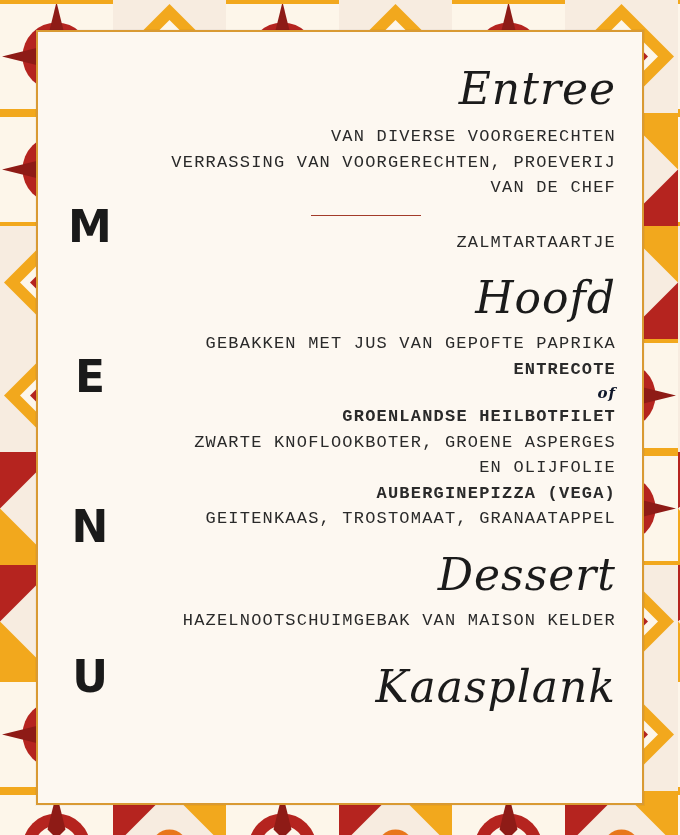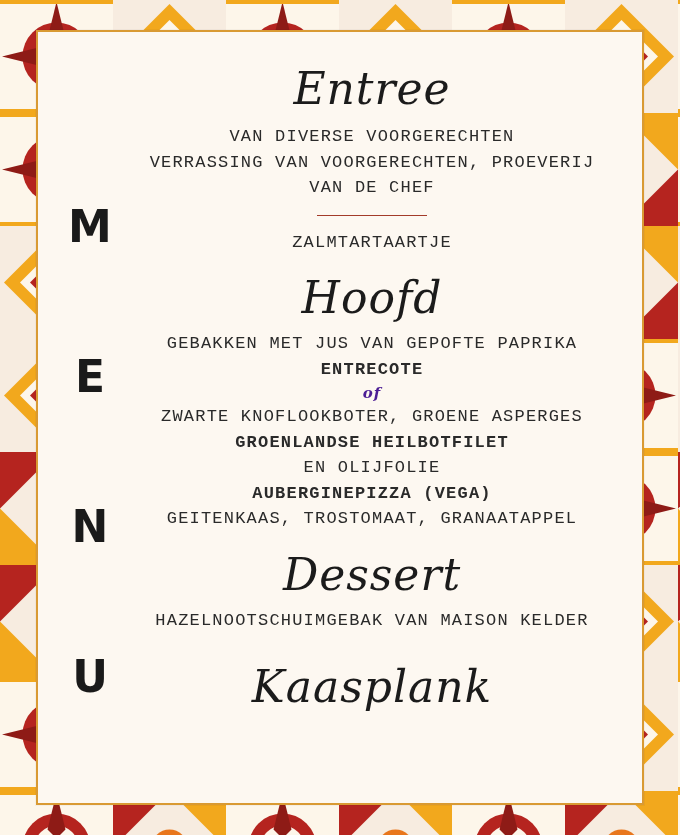--- a/index.html
+++ b/index.html
@@ -60,24 +60,24 @@
     letter-spacing: 0px;
     color: #1a1a1a;
     line-height: 150px;
   }
   #menu-vertical div {
     height: 150px;
   }
 
   #content {
     position: absolute;
-    left: 84px;
+    left: 78px;
     top: 34px;
     width: 500px;
-    text-align: center;
+    text-align: right;
   }
 
   .script-head {
     font-family: "DejaVu Serif", serif;
     font-style: italic;
     font-weight: 400;
     font-size: 44px;
     color: #1b1b1b;
     letter-spacing: 1px;
     margin: 0 0 12px 0;
@@ -97,21 +97,21 @@
   .bold {
     font-weight: 700;
     letter-spacing: 1.2px;
   }
   .or {
     font-family: "DejaVu Serif", serif;
     font-style: italic;
     font-weight: 700;
     font-size: 15px;
     letter-spacing: 1px;
-    color: #4c1d95;
+    color: #0f172a;
     margin: 2px 0 2px 0;
   }
   .divider {
     width: 110px;
     height: 1px;
     background: #a33b2a;
     margin: 14px auto 14px auto;
   }
   .spacer-md { height: 20px; }
   .spacer-lg { height: 30px; }
@@ -679,22 +679,22 @@
       <div class="divider"></div>
 
       <p class="line">ZALMTARTAARTJE</p>
 
       <div class="spacer-md"></div>
 
       <h1 class="script-head small-gap">Hoofd</h1>
       <p class="line">GEBAKKEN MET JUS VAN GEPOFTE PAPRIKA</p>
       <p class="line bold">ENTRECOTE</p>
       <p class="or">of</p>
+      <p class="line bold">GROENLANDSE HEILBOTFILET</p>
       <p class="line">ZWARTE KNOFLOOKBOTER, GROENE ASPERGES</p>
-      <p class="line bold">GROENLANDSE HEILBOTFILET</p>
       <p class="line">EN OLIJFOLIE</p>
       <p class="line bold">AUBERGINEPIZZA (VEGA)</p>
       <p class="line">GEITENKAAS, TROSTOMAAT, GRANAATAPPEL</p>
 
       <div class="spacer-md"></div>
 
       <h1 class="script-head small-gap">Dessert</h1>
       <p class="line">HAZELNOOTSCHUIMGEBAK VAN MAISON KELDER</p>
 
       <div class="spacer-lg"></div>

